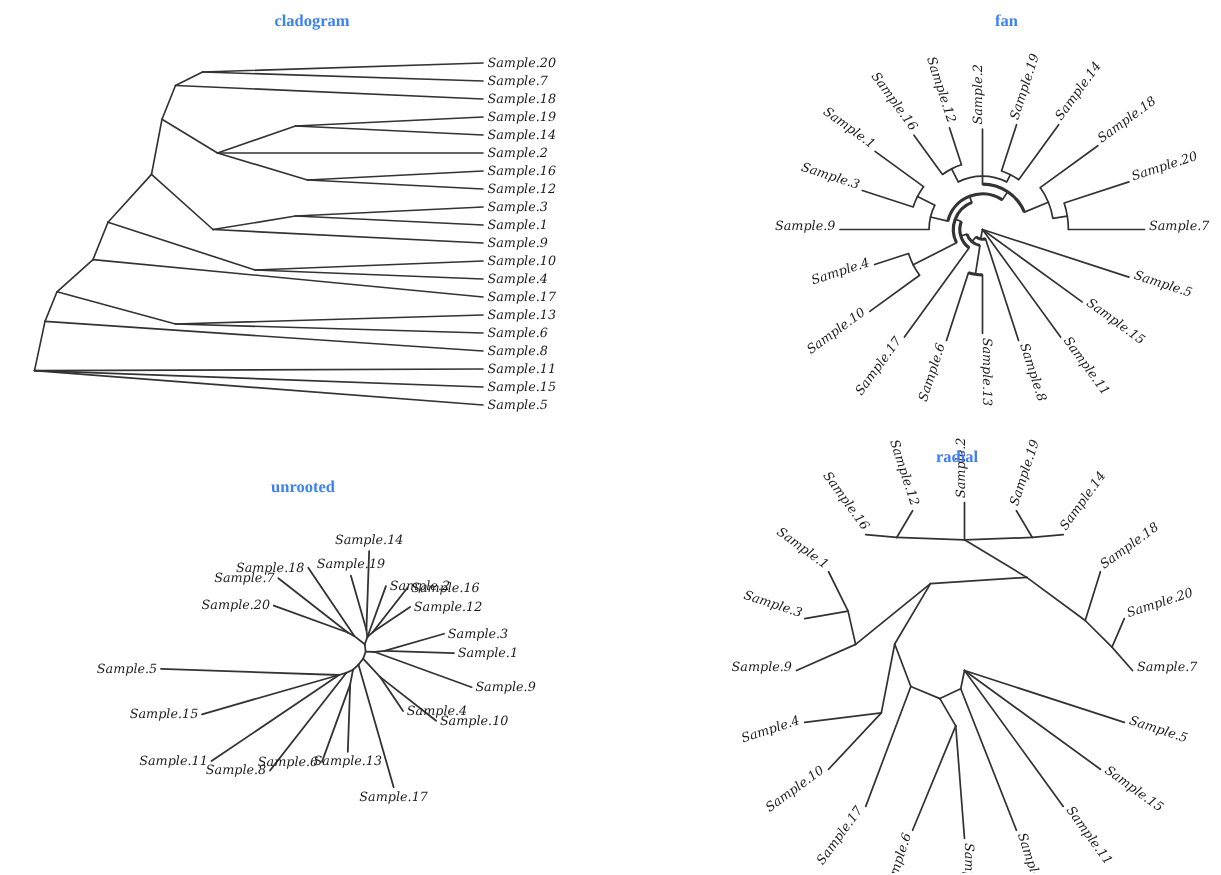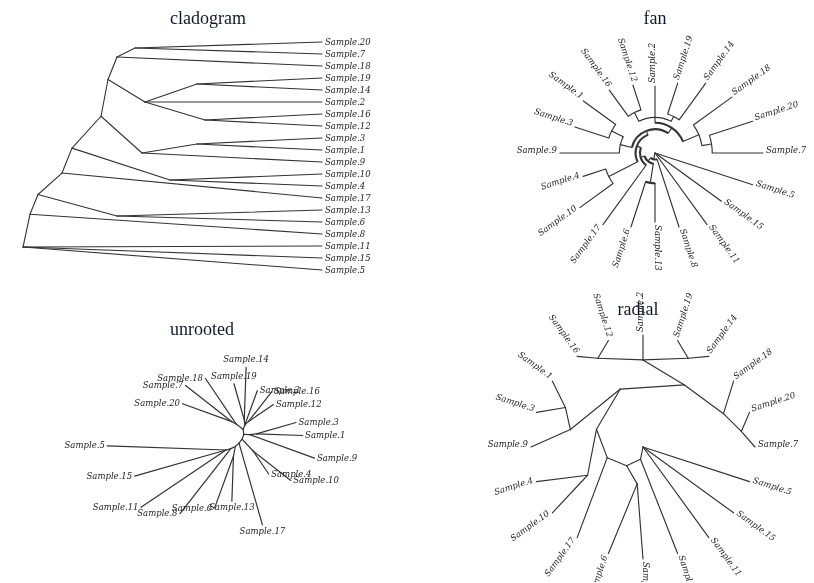--- a/index.html
+++ b/index.html
@@ -2,23 +2,23 @@
 <html><head>
 <meta charset="utf-8">
 <style>
   html,body{margin:0;padding:0;background:#ffffff;}
   #page{position:relative;width:814px;height:583px;background:#ffffff;overflow:hidden;
         font-family:"Liberation Serif", serif;}
   .panel{position:absolute;width:407px;height:291px;overflow:hidden;}
   .panel svg{display:block;width:407px;height:291px;overflow:hidden;}
   #p0{left:0;top:0;} #p1{left:407px;top:0;} #p2{left:4px;top:291px;margin-top:20px;} #p3{left:407px;top:291px;}
   .ptitle{position:absolute;top:8px;transform:translateX(-50%);
-          font-weight:400;font-size:18px;letter-spacing:0px;color:#0f172a;
+          font-weight:700;font-size:11px;letter-spacing:0px;color:#3b82f6;
           font-family:"Liberation Serif", serif;}
-  #p0 .ptitle{left:208px;} #p1 .ptitle{left:248px;text-align:right;} #p2 .ptitle{left:198px;} #p3 .ptitle{left:231px;}
+  #p0 .ptitle{left:208px;} #p1 .ptitle{left:264px;text-align:right;} #p2 .ptitle{left:198px;} #p3 .ptitle{left:231px;}
 </style>
 </head>
 <body>
 
 <div id="page">
   <div class="panel" id="p0">
     <div class="ptitle">cladogram</div>
     <svg id="svg0" viewBox="0 0 407 291">
         <g>
           <line x1="23" y1="247.06640625" x2="30" y2="214.265625" stroke="#333333" stroke-width="1.1" stroke-linecap="round"></line>

